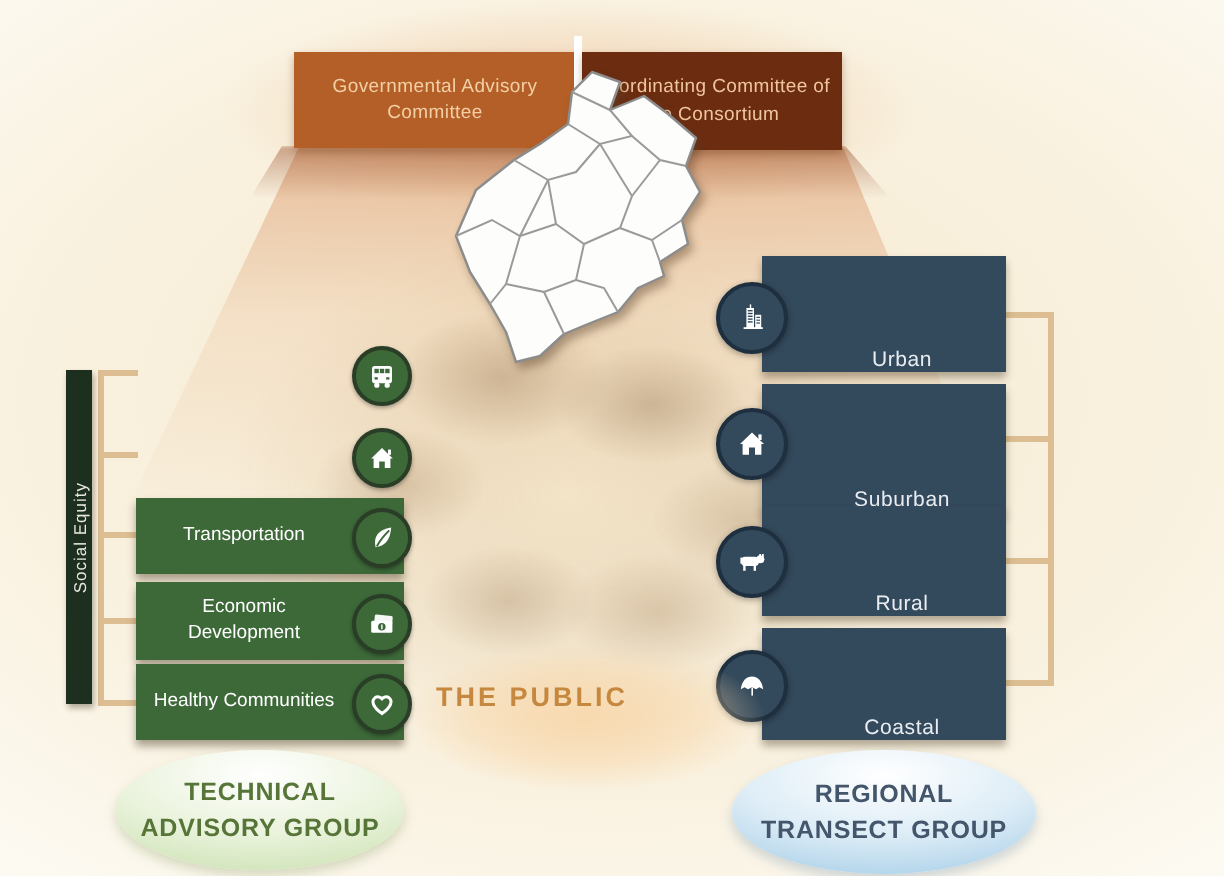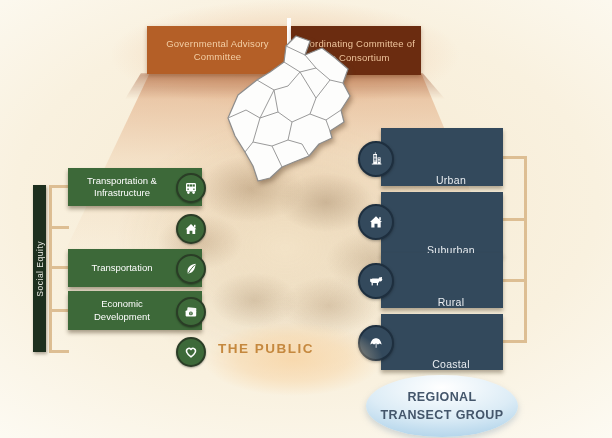--- a/index.html
+++ b/index.html
@@ -122,23 +122,20 @@
       <path d="M66,90 L62,108 L46,114"></path>
       <path d="M62,108 L76,112 L83,124"></path>
       <path d="M52,80 L34,86"></path>
     </g>
   </svg>
 
   <div class="abs equity">
     <span>Social Equity</span>
   </div>
 
-  <div class="abs gbox" style="top:168px;height:38px">
-    <span>Transportation &amp; Infrastructure</span>
-  </div>
   <div class="abs gicon" style="top:173px">
     <svg width="16" height="16" viewBox="0 0 16 16">
         <g fill="#fff">
           <rect x="3" y="3" width="10" height="8.6" rx="1.4"></rect>
           <circle cx="5.4" cy="12.6" r="1.3"></circle>
           <circle cx="10.6" cy="12.6" r="1.3"></circle>
         </g>
         <g fill="#3D6939">
           <rect x="4.2" y="4.4" width="2.2" height="2.2"></rect>
           <rect x="6.9" y="4.4" width="2.2" height="2.2"></rect>
@@ -171,20 +168,23 @@
   </div>
   <div class="abs gicon" style="top:297px">
     <svg width="16" height="16" viewBox="0 0 16 16">
         <rect fill="#fff" x="4.2" y="3.6" width="9" height="5.4" rx=".8" transform="rotate(6 8.7 6.3)" opacity=".95"></rect>
         <rect fill="#fff" x="2.6" y="6.4" width="10.6" height="6" rx=".8"></rect>
         <circle fill="#3D6939" cx="7.9" cy="9.4" r="1.9"></circle>
         <path fill="#fff" d="M7.6 8.2 h.7 v2.4 h-.7 z"></path>
       </svg>
   </div>
 
+  <div class="abs gbox" style="top:332px;height:38px">
+    <span>Healthy Communities</span>
+  </div>
   <div class="abs gicon" style="top:337px">
     <svg width="16" height="16" viewBox="0 0 16 16">
         <path fill="none" stroke="#fff" stroke-width="1.5" d="M8 12.8 C3.4 9.6 2.4 6.4 4.6 4.8 C6.4 3.6 8 5.4 8 5.4 C8 5.4 9.6 3.6 11.4 4.8 C13.6 6.4 12.6 9.6 8 12.8 Z"></path>
       </svg>
   </div>
 
   <div class="abs bbox" style="top:128px;height:58px">
     <span>Urban</span>
   </div>
   <div class="abs bicon" style="top:141px">
@@ -241,18 +241,22 @@
   <div class="abs bicon" style="top:325px">
     <svg width="18" height="18" viewBox="0 0 18 18">
         <path fill="#fff" d="M3.4 10.6 C4 6.2 6.2 4.2 9 4.2 C11.8 4.2 14 6.2 14.6 10.6 L12.7 9.6 L11 10.6 L9 9.6 L7 10.6 L5.3 9.6 Z"></path>
         <rect fill="#fff" x="8.7" y="9.8" width=".8" height="4"></rect>
       </svg>
   </div>
 
   <div class="abs public-glow"></div>
   <div class="abs public-label">THE PUBLIC</div>
 
+  <div class="abs cap tech">
+    <span>TECHNICAL</span>
+    <span>ADVISORY GROUP</span>
+  </div>
   <div class="abs cap reg">
     <span>REGIONAL</span>
     <span>TRANSECT GROUP</span>
   </div>
 
 </div>
 
 </body></html>

